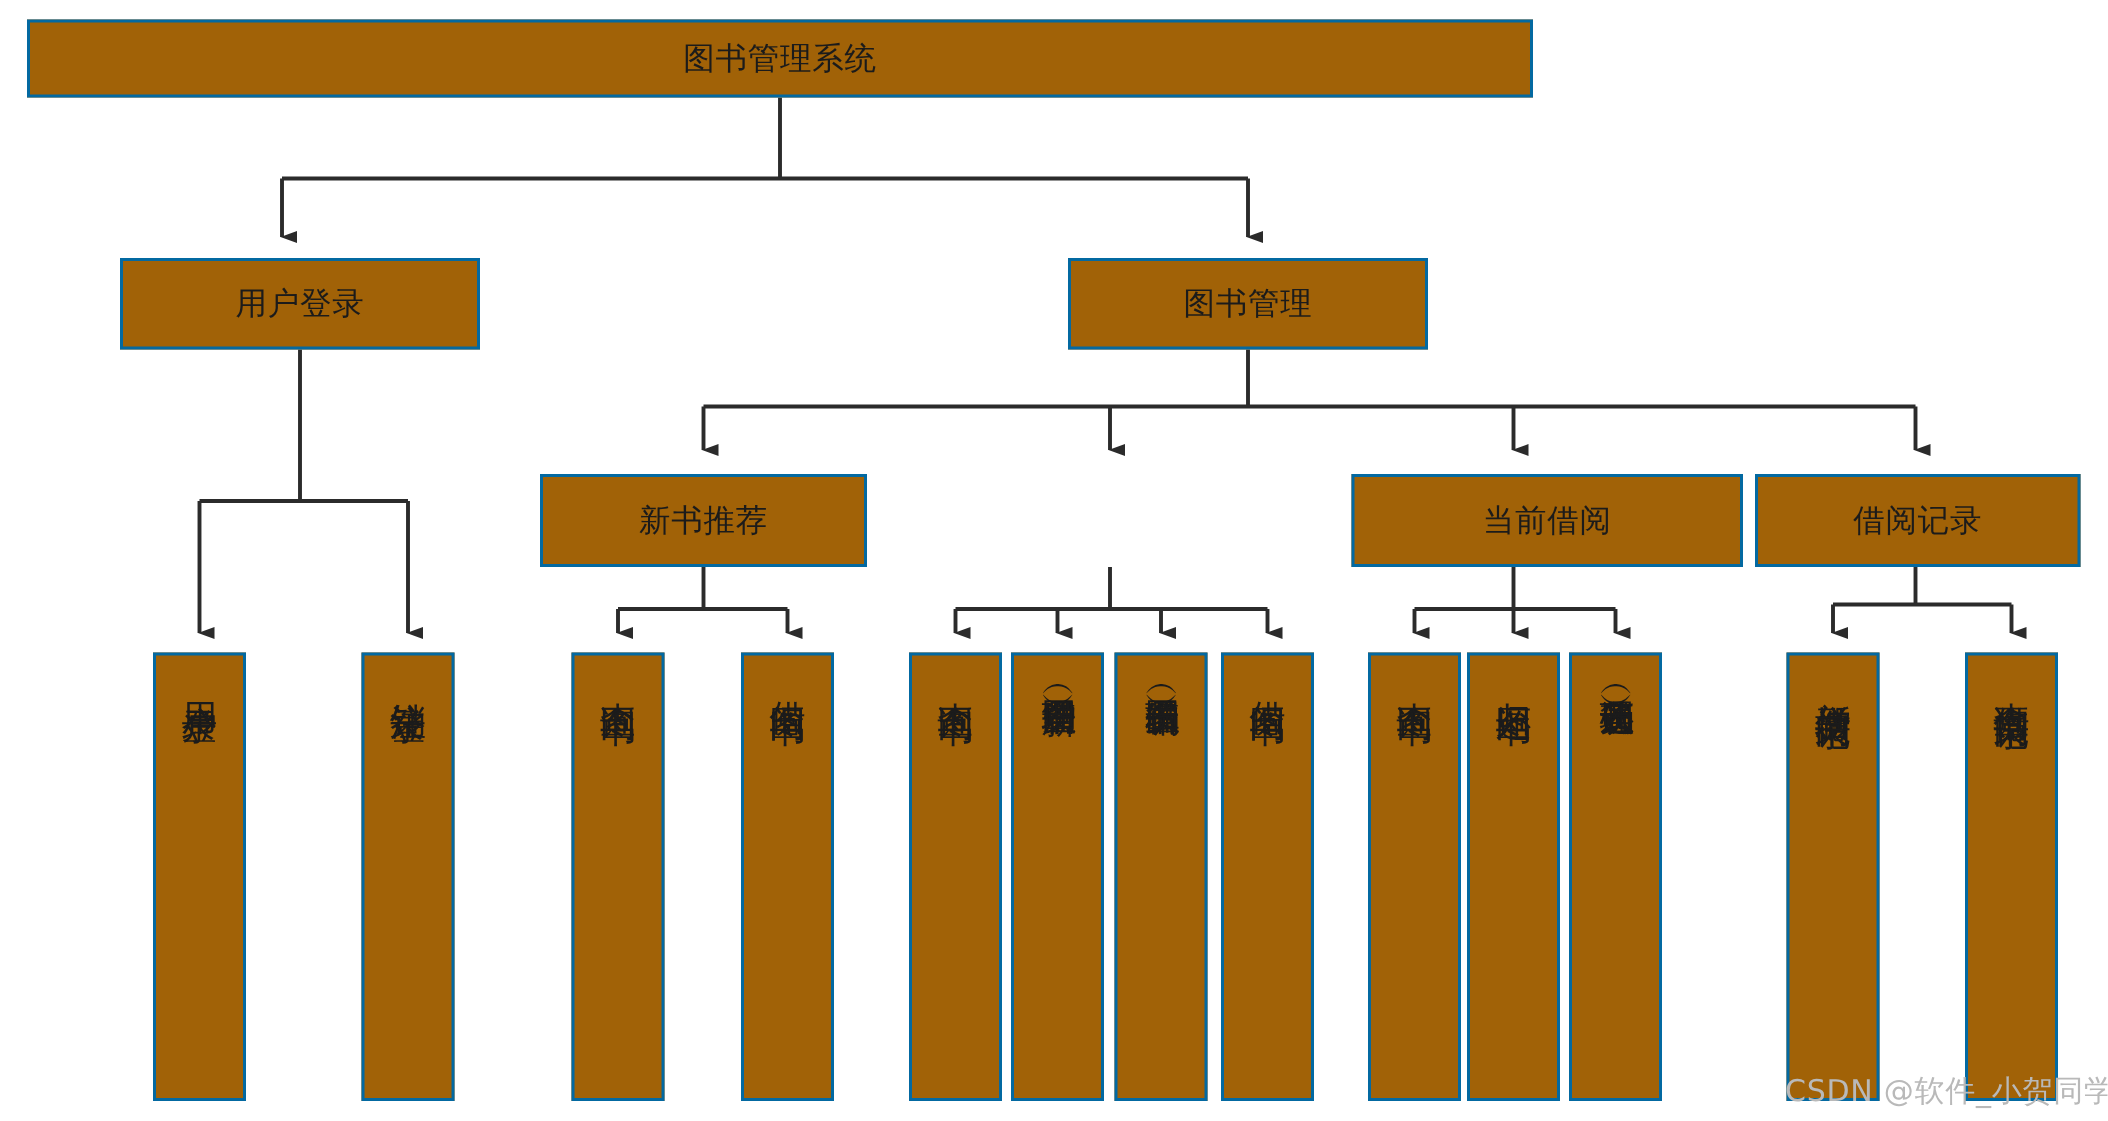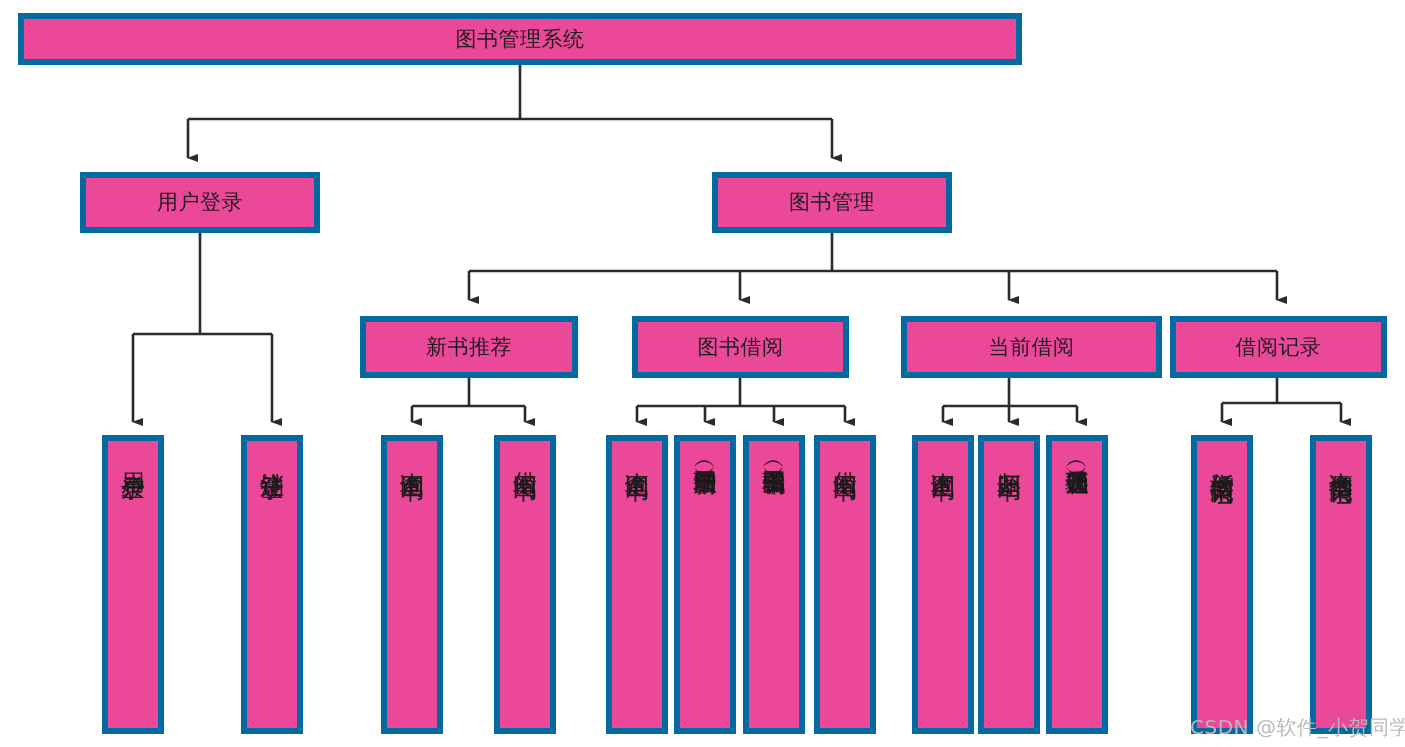--- a/index.html
+++ b/index.html
@@ -22,22 +22,22 @@
   svg.edges {
     position: absolute;
     left: 0;
     top: 0;
     width: 1405px;
     height: 747px;
   }
   .node {
     position: absolute;
     box-sizing: border-box;
-    background: #ec4899;
-    border: 6px solid #0369a1;
+    background: #a16207;
+    border: 2px solid #0369a1;
     display: flex;
     align-items: center;
     justify-content: center;
     overflow: hidden;
   }
   .node .lbl {
     color: #1b1b1b;
     text-align: center;
     line-height: 1.18;
     white-space: pre;
@@ -134,23 +134,20 @@
   <div class="node horiz" style="left:80px; top:172px; width:240px; height:61px;">
     <span class="lbl">用户登录</span>
   </div>
   <div class="node horiz" style="left:712px; top:172px; width:240px; height:61px;">
     <span class="lbl">图书管理</span>
   </div>
 
   <div class="node horiz" style="left:360px; top:316px; width:218px; height:62px;">
     <span class="lbl">新书推荐</span>
   </div>
-  <div class="node horiz" style="left:632px; top:316px; width:217px; height:62px;">
-    <span class="lbl">图书借阅</span>
-  </div>
   <div class="node horiz" style="left:901px; top:316px; width:261px; height:62px;">
     <span class="lbl">当前借阅</span>
   </div>
   <div class="node horiz" style="left:1170px; top:316px; width:217px; height:62px;">
     <span class="lbl">借阅记录</span>
   </div>
 
   <div class="node vert" style="left:102px; top:435px; width:62px; height:299px;">
     <span class="lbl">用户登录</span>
   </div>

